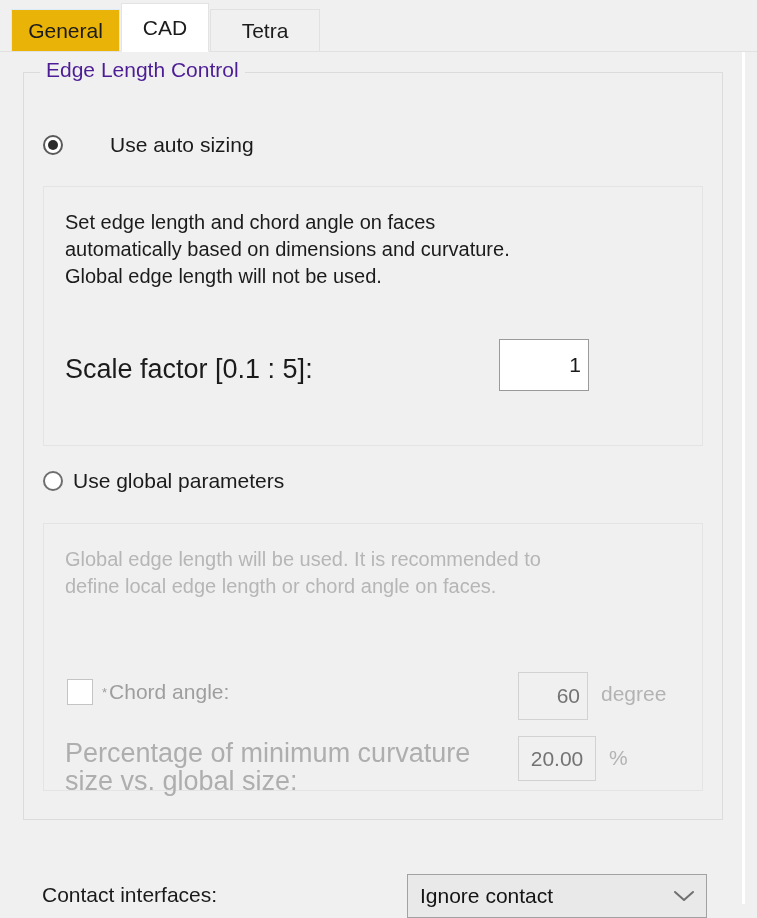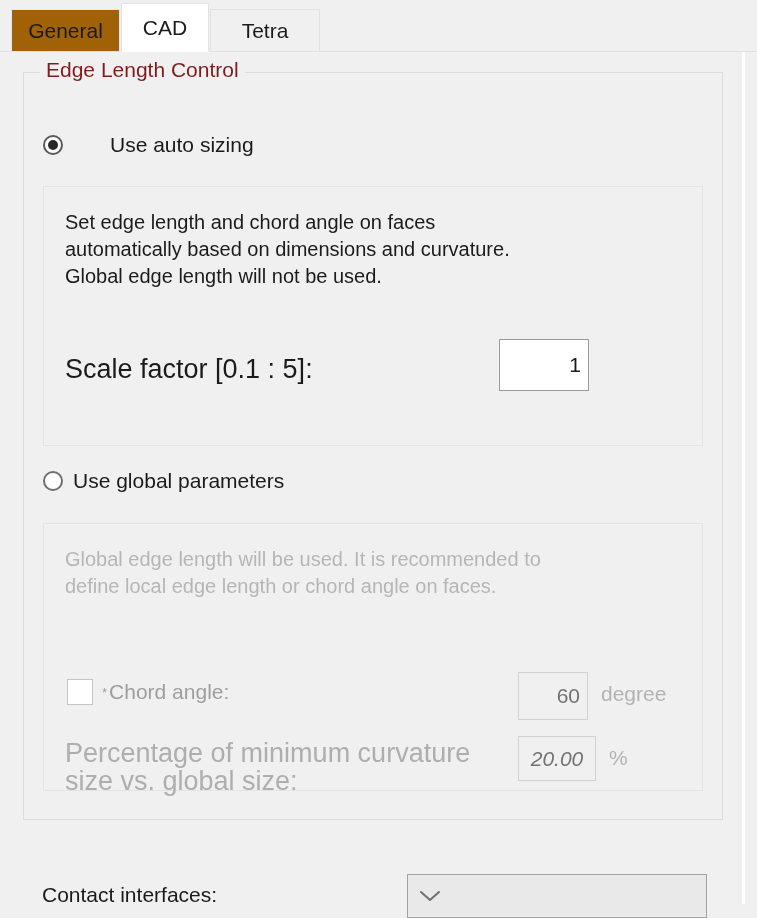--- a/index.html
+++ b/index.html
@@ -32,21 +32,21 @@
     justify-content: center;
     font-size: 21px;
     color: #1b1b1b;
     bottom: 0;
   }
   .tab.hover {
     left: 11px;
     top: 9px;
     height: 43px;
     width: 109px;
-    background: #a16207;
+    background: #eab308;
     border: 1px solid #d9eaf9;
   }
   .tab.active {
     left: 121px;
     top: 3px;
     height: 49px;
     width: 88px;
     background: #ffffff;
     border: 1px solid #e3e3e3;
     border-bottom: 1px solid #ffffff;
@@ -92,21 +92,21 @@
     box-sizing: border-box;
     border: 1px solid #dcdcdc;
   }
   #group-title {
     position: absolute;
     left: 16px;
     top: -15px;
     background: #f0f0f0;
     padding: 0 6px;
     font-size: 21px;
-    color: #7f1d1d;
+    color: #4c1d95;
     white-space: nowrap;
   }
 
   
   .radio-row {
     position: absolute;
     display: flex;
     align-items: center;
     white-space: nowrap;
   }
@@ -302,29 +302,30 @@
         <span class="checkbox-label">Chord angle:</span>
       </div>
 
       <div class="text-input disabled" style="left:474px; top:148px; width:70px; height:48px;">60</div>
 
       <div class="unit-label" style="left:557px; top:158px;">degree</div>
 
       <div class="field-label disabled" style="left:21px; top:215px;">Percentage of minimum curvature
 size vs. global size:</div>
 
-      <div class="text-input disabled" style="left:474px; top:212px; width:78px; height:45px; justify-content:center; padding-right:0;font-style:italic;">20.00</div>
+      <div class="text-input disabled" style="left:474px; top:212px; width:78px; height:45px; justify-content:center; padding-right:0;">20.00</div>
 
       <div class="unit-label" style="left:565px; top:222px;">%</div>
     </div>
   </div>
 
   <div id="contact-label">Contact interfaces:</div>
 
   <div id="contact-dropdown">
+    <div id="contact-dropdown-value">Ignore contact</div>
     <div id="contact-dropdown-arrow">
       <svg width="22" height="14" viewBox="0 0 22 14" aria-hidden="true">
         <path d="M2 3 L11 11 L20 3" fill="none" stroke="#707070" stroke-width="2" stroke-linecap="round" stroke-linejoin="round"></path>
       </svg>
     </div>
   </div>
 
 </div>
 
 </body></html>

